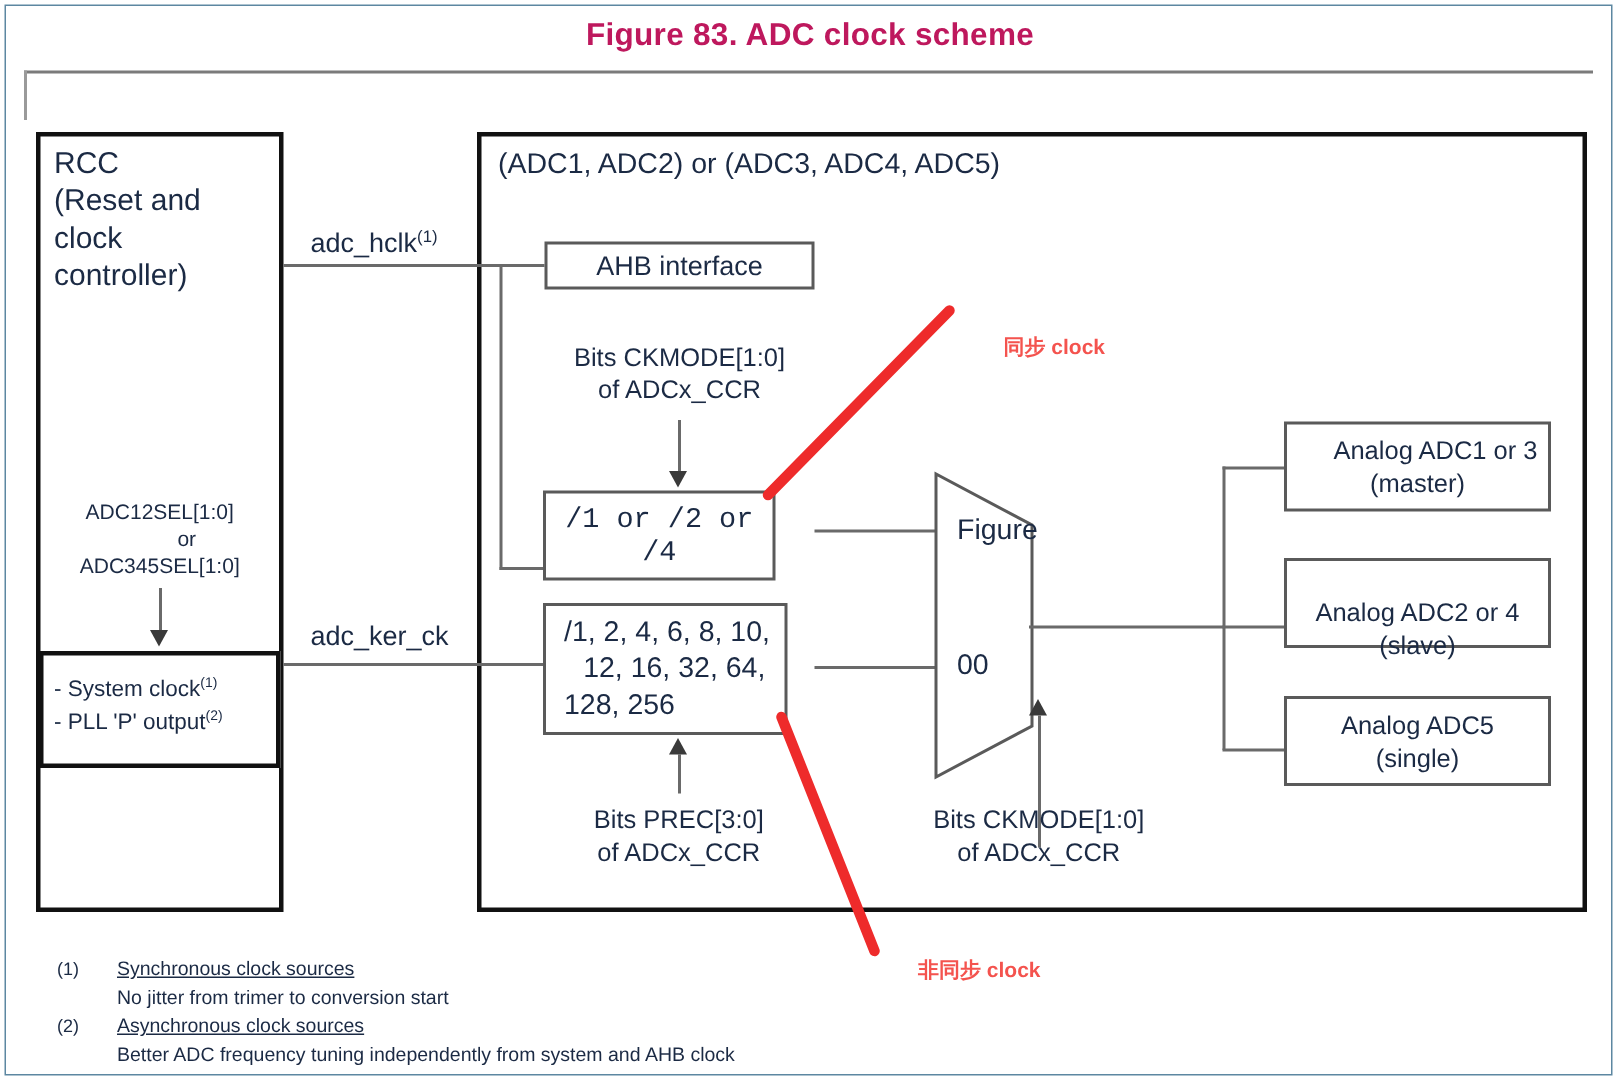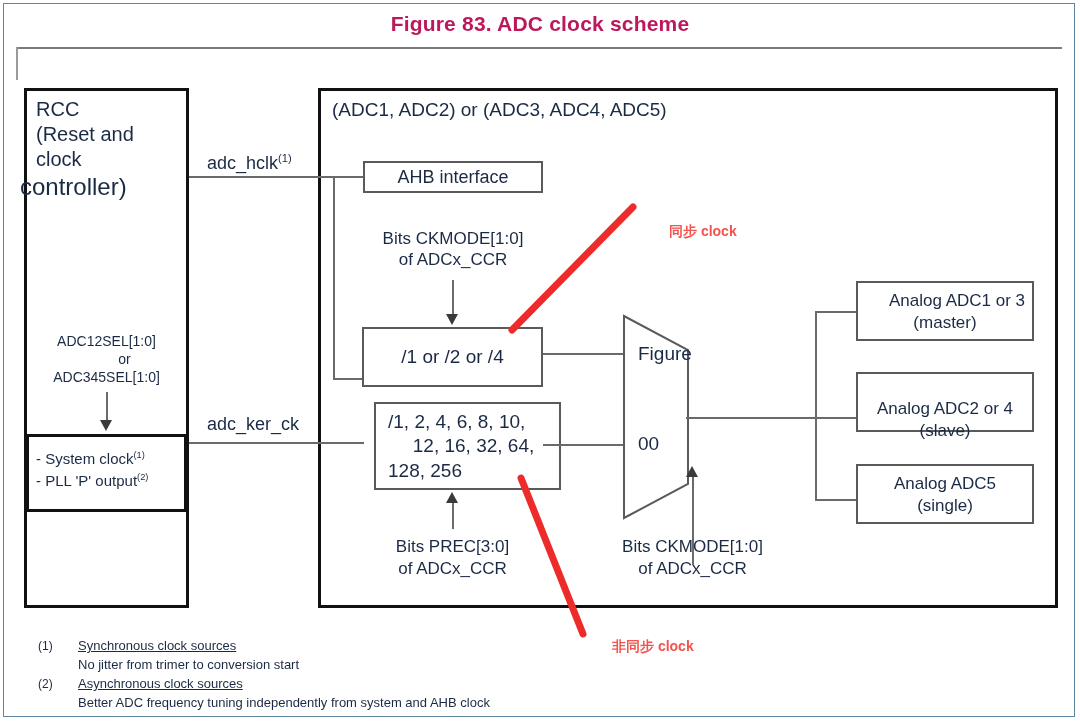--- a/index.html
+++ b/index.html
@@ -134,21 +134,21 @@
 
   <div class="fig-title">Figure 83. ADC clock scheme</div>
   <div class="title-rule"></div>
   <div class="title-rule-left"></div>
 
   <div class="box box-thick" style="left:24px; top:88px; width:165px; height:520px; display:block;"></div>
 
   <div class="lbl" style="left:36px; top:97px; font-size:20px;text-align:right;">RCC</div>
   <div class="lbl" style="left:36px; top:122px; font-size:20px;">(Reset and</div>
   <div class="lbl" style="left:36px; top:147px; font-size:20px;">clock</div>
-  <div class="lbl" style="left:20px; top:172px; font-size:24px;">controller)</div>
+  <div class="lbl" style="left:36px; top:172px; font-size:20px;">controller)</div>
 
   <div class="lbl" style="left:24px; top:333px; width:165px; text-align:center; font-size:14px;">ADC12SEL[1:0]</div>
   <div class="lbl" style="left:42px; top:351px; width:165px; text-align:center; font-size:14px;">or</div>
   <div class="lbl" style="left:24px; top:369px; width:165px; text-align:center; font-size:14px;">ADC345SEL[1:0]</div>
 
   <div class="vline" style="left:106px; top:392px; height:30px;"></div>
   <div class="arrow-down" style="left:100px; top:420px;"></div>
 
   <div class="box box-thick" style="left:26px; top:434px; width:161px; height:78px; display:block;"></div>
   <div class="lbl" style="left:36px; top:450px; font-size:15px;"><span>- System clock</span><sup>(1)</sup></div>
@@ -169,25 +169,25 @@
 
   <div class="box box-thin" style="left:363px; top:161px; width:180px; height:32px;">
     <span style="font-size:18px;">AHB interface</span>
   </div>
 
   <div class="lbl" style="left:363px; top:229px; width:180px; text-align:center; font-size:17px;">Bits CKMODE[1:0]</div>
   <div class="lbl" style="left:363px; top:250px; width:180px; text-align:center; font-size:17px;">of ADCx_CCR</div>
   <div class="vline" style="left:452px; top:280px; height:36px;"></div>
   <div class="arrow-down" style="left:446px; top:314px;"></div>
 
-  <div class="box box-thin" style="left:362px; top:327px; width:181px; height:60px;">
+  <div class="box box-thin" style="left:362px; top:327px; width:155px; height:60px;font-family:Liberation Mono, monospace;">
     <span style="font-size:19px;">/1 or /2 or /4</span>
   </div>
 
-  <div class="box box-thin" style="left:362px; top:402px; width:187px; height:88px; display:block; padding:6px 0 0 12px;margin-left:12px;">
+  <div class="box box-thin" style="left:362px; top:402px; width:163px; height:88px; display:block; padding:6px 0 0 12px;">
     <div style="font-size:19px; text-align:left; line-height:1.28;">/1, 2, 4, 6, 8, 10,</div>
     <div style="font-size:19px; text-align:center; line-height:1.28;">12, 16, 32, 64,</div>
     <div style="font-size:19px; text-align:left; line-height:1.28;">128, 256</div>
   </div>
 
   <div class="hline" style="left:543px; top:353px; width:83px;"></div>
   <div class="hline" style="left:543px; top:444px; width:83px;"></div>
 
   <svg style="left:618px; top:312px;" width="120" height="210">
     <polygon points="6,4 6,206 70,172 70,38" fill="#ffffff" stroke="#5a5a5a" stroke-width="2"></polygon>

